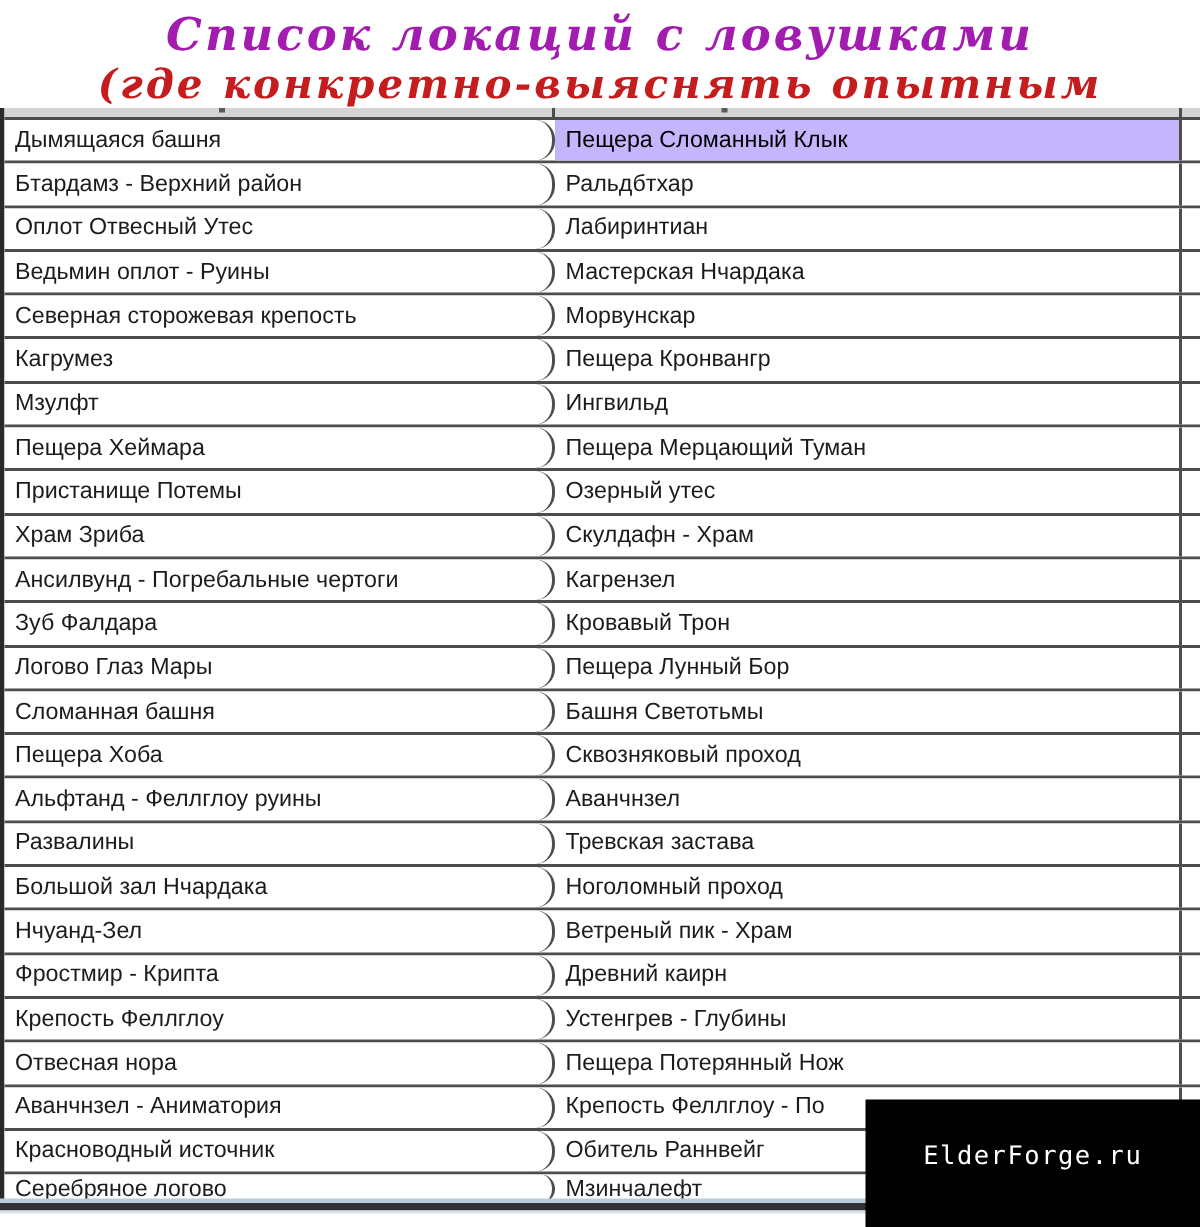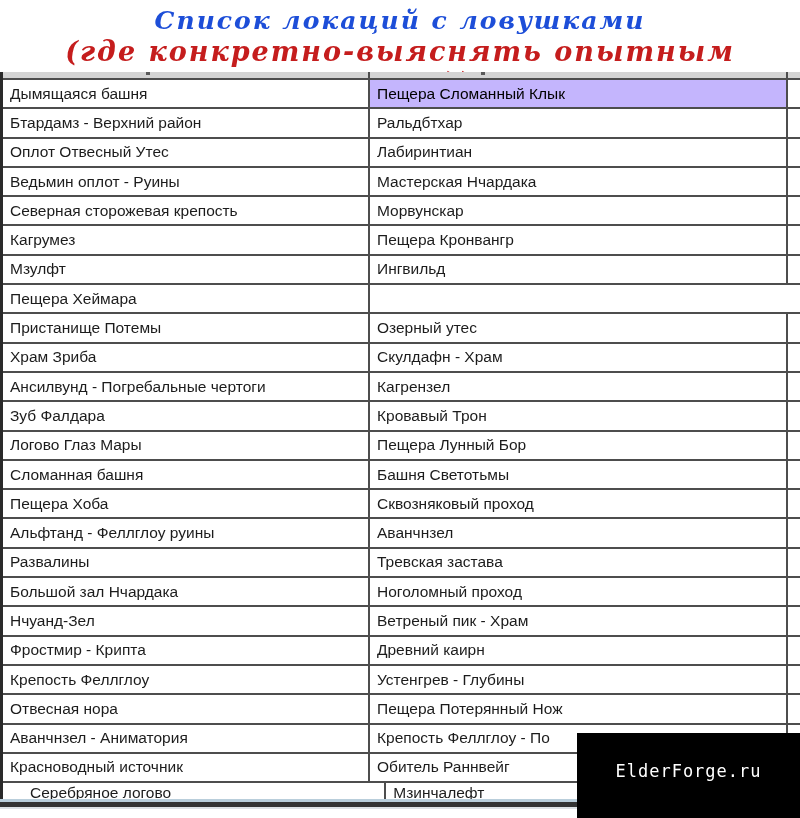--- a/index.html
+++ b/index.html
@@ -20,21 +20,21 @@
     left: 0;
     width: 100%;
     text-align: center;
     font-family: "DejaVu Serif", serif;
     font-style: italic;
     font-weight: bold;
     line-height: 1.18;
     letter-spacing: 2px;
     user-select: none;
   }
-  .title-line1 { font-size: 25px; color: #1d4ed8; }
+  .title-line1 { font-size: 30px; color: #a21caf; }
   .title-line2 { font-size: 27px; color: #c51d1d; }
 
   
   .table-wrap {
     position: absolute;
     top: 72px;
     left: 0;
     width: 800px;
     border-left: 3px solid #2a2a2a;
   }
@@ -53,32 +53,31 @@
   .row {
     display: flex;
     height: 29.3px;
     border-bottom: 2px solid #4d4d4d;
     background: #ffffff;
   }
   .row.partial {
     height: 19px;
     border-bottom: none;
     overflow: hidden;
-    margin-left: 20px;
   }
   .cell {
     display: flex;
     align-items: center;
     padding-left: 7px;
     font-size: 15.5px;
     color: #1c1c1c;
     white-space: nowrap;
     overflow: hidden;
   }
-  .cell.left  { width: 367px; border-right: 2px solid #4d4d4d; }
+  .cell.left  { width: 367px; border-right: 2px solid #4d4d4d; border-radius: 13px; }
   .cell.right { width: 418px; border-right: 2px solid #4d4d4d; }
   .cell.sliver { flex: 1; padding-left: 0; }
   .cell.selected { background: #c4b5fd; color: #000000; }
 
   
   .edge-blue  { position: absolute; left: 0; top: 799px; width: 800px; height: 3px; background: #b9cedb; }
   .edge-dark  { position: absolute; left: 0; top: 802px; width: 800px; height: 5px; background: #333333; }
   .edge-light { position: absolute; left: 0; top: 807px; width: 800px; height: 2px; background: #dde2e6; }
 
   
@@ -151,20 +150,21 @@
           <div class="cell right">Пещера Кронвангр</div>
           <div class="cell sliver"></div>
         </div>
         <div class="row">
           <div class="cell left">Мзулфт</div>
           <div class="cell right">Ингвильд</div>
           <div class="cell sliver"></div>
         </div>
         <div class="row">
           <div class="cell left">Пещера Хеймара</div>
+          <div class="cell right">Пещера Мерцающий Туман</div>
           <div class="cell sliver"></div>
         </div>
         <div class="row">
           <div class="cell left">Пристанище Потемы</div>
           <div class="cell right">Озерный утес</div>
           <div class="cell sliver"></div>
         </div>
         <div class="row">
           <div class="cell left">Храм Зриба</div>
           <div class="cell right">Скулдафн - Храм</div>

